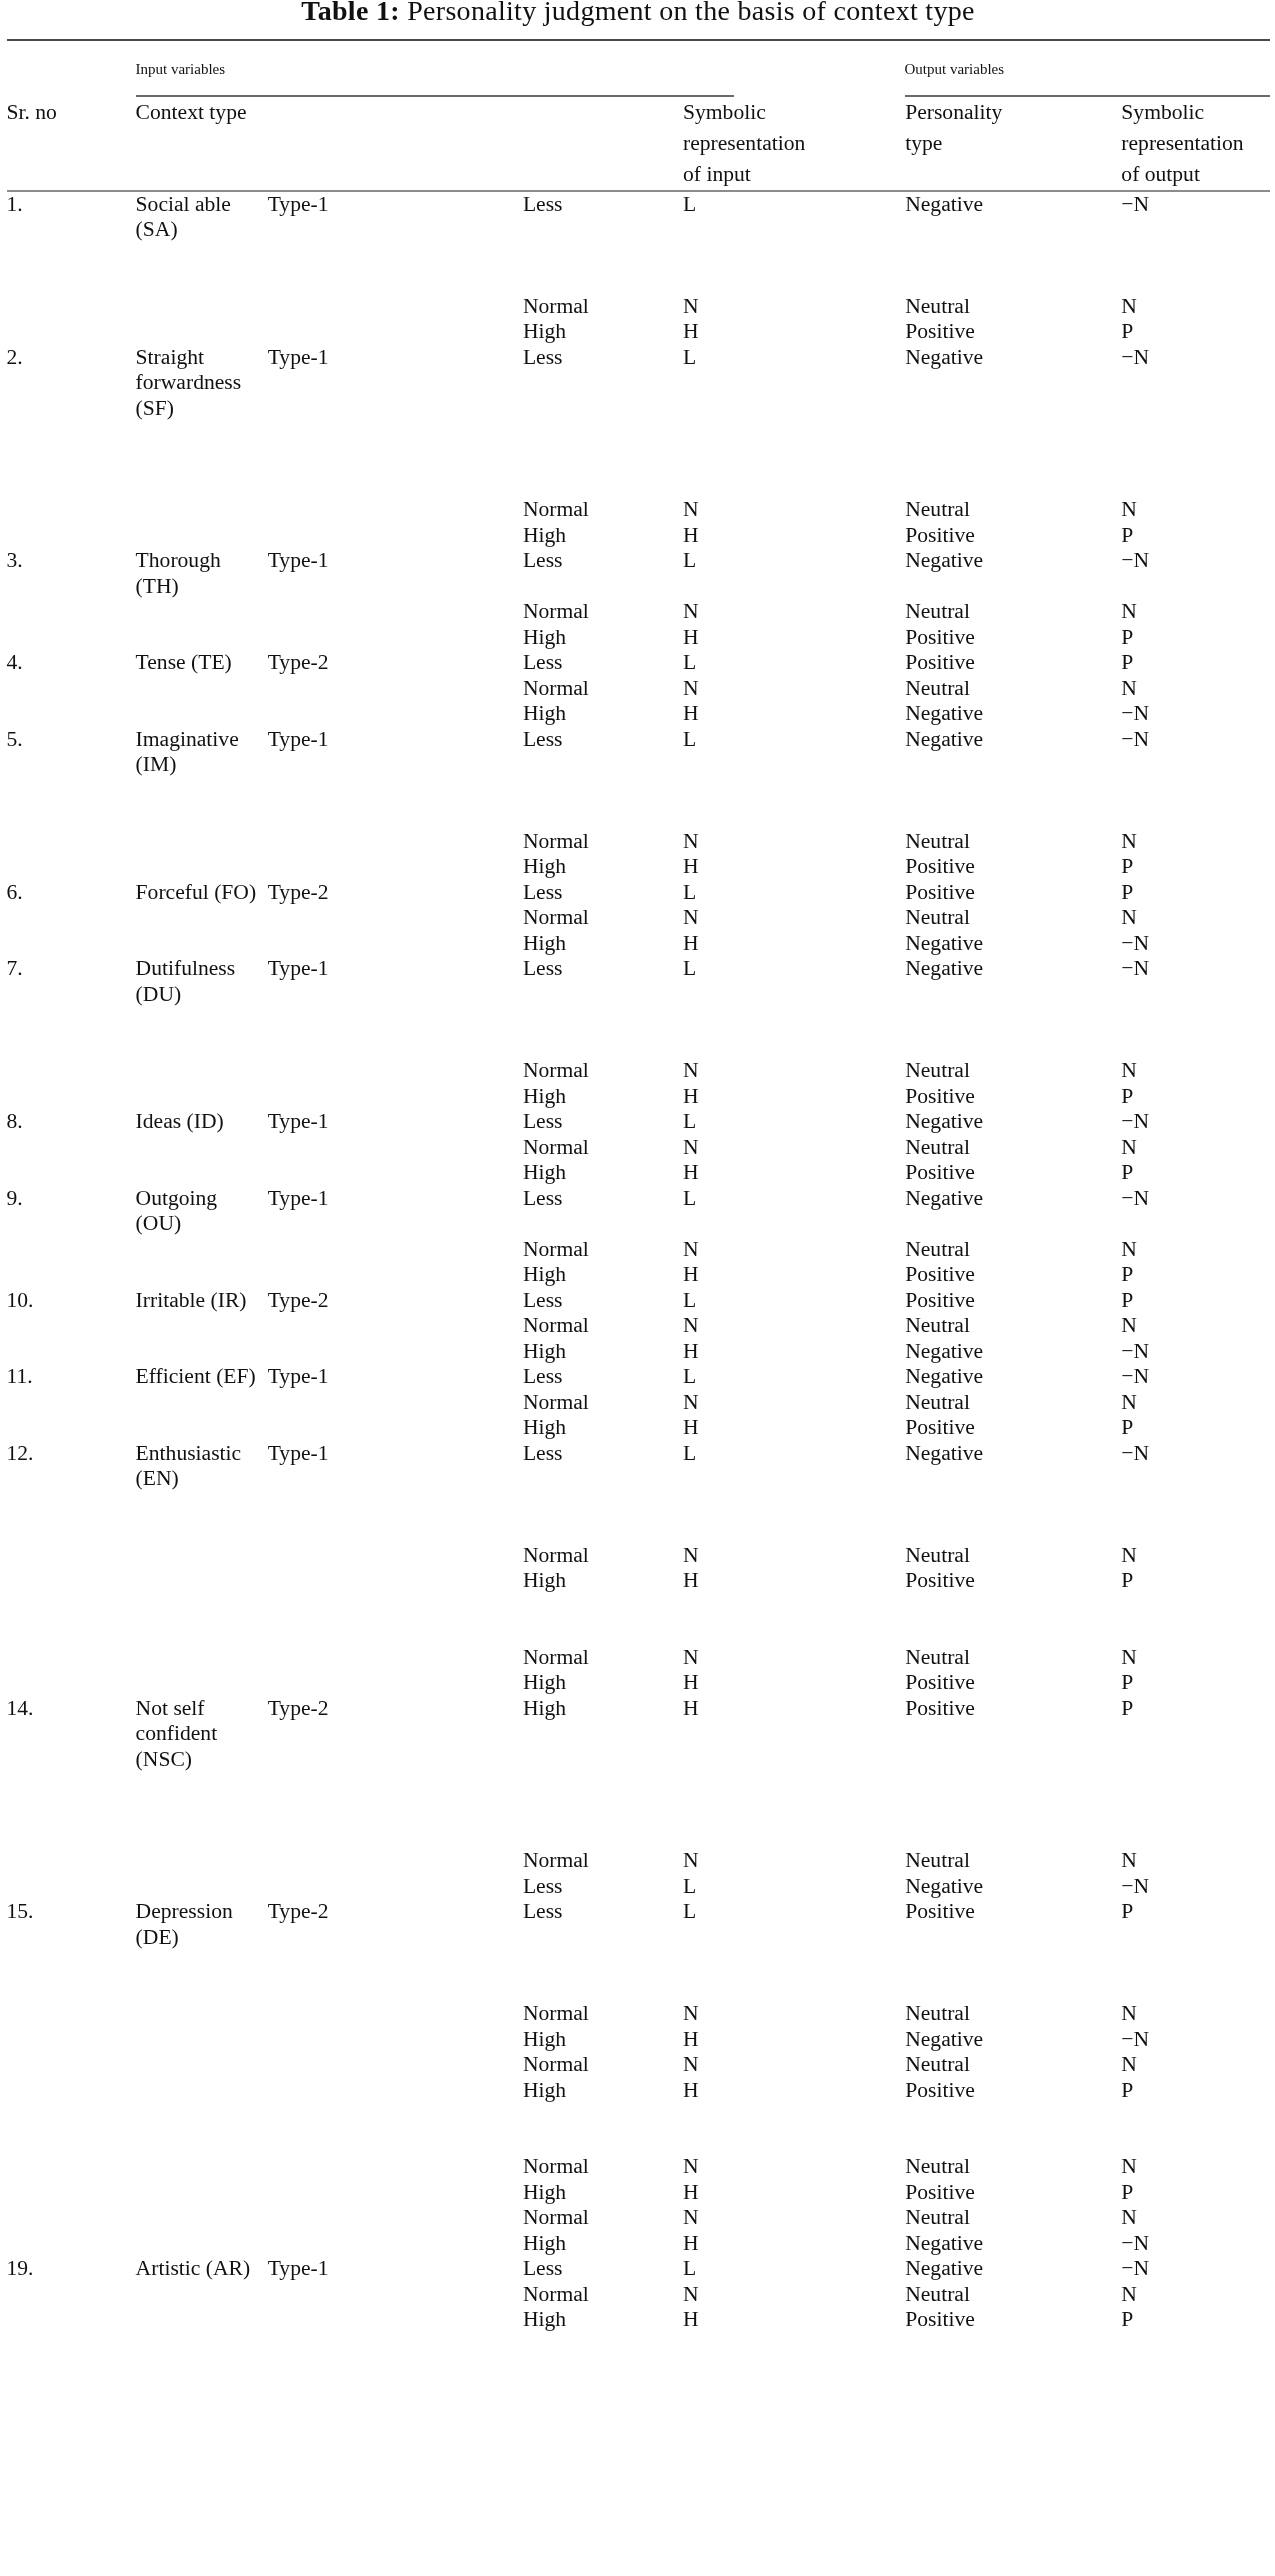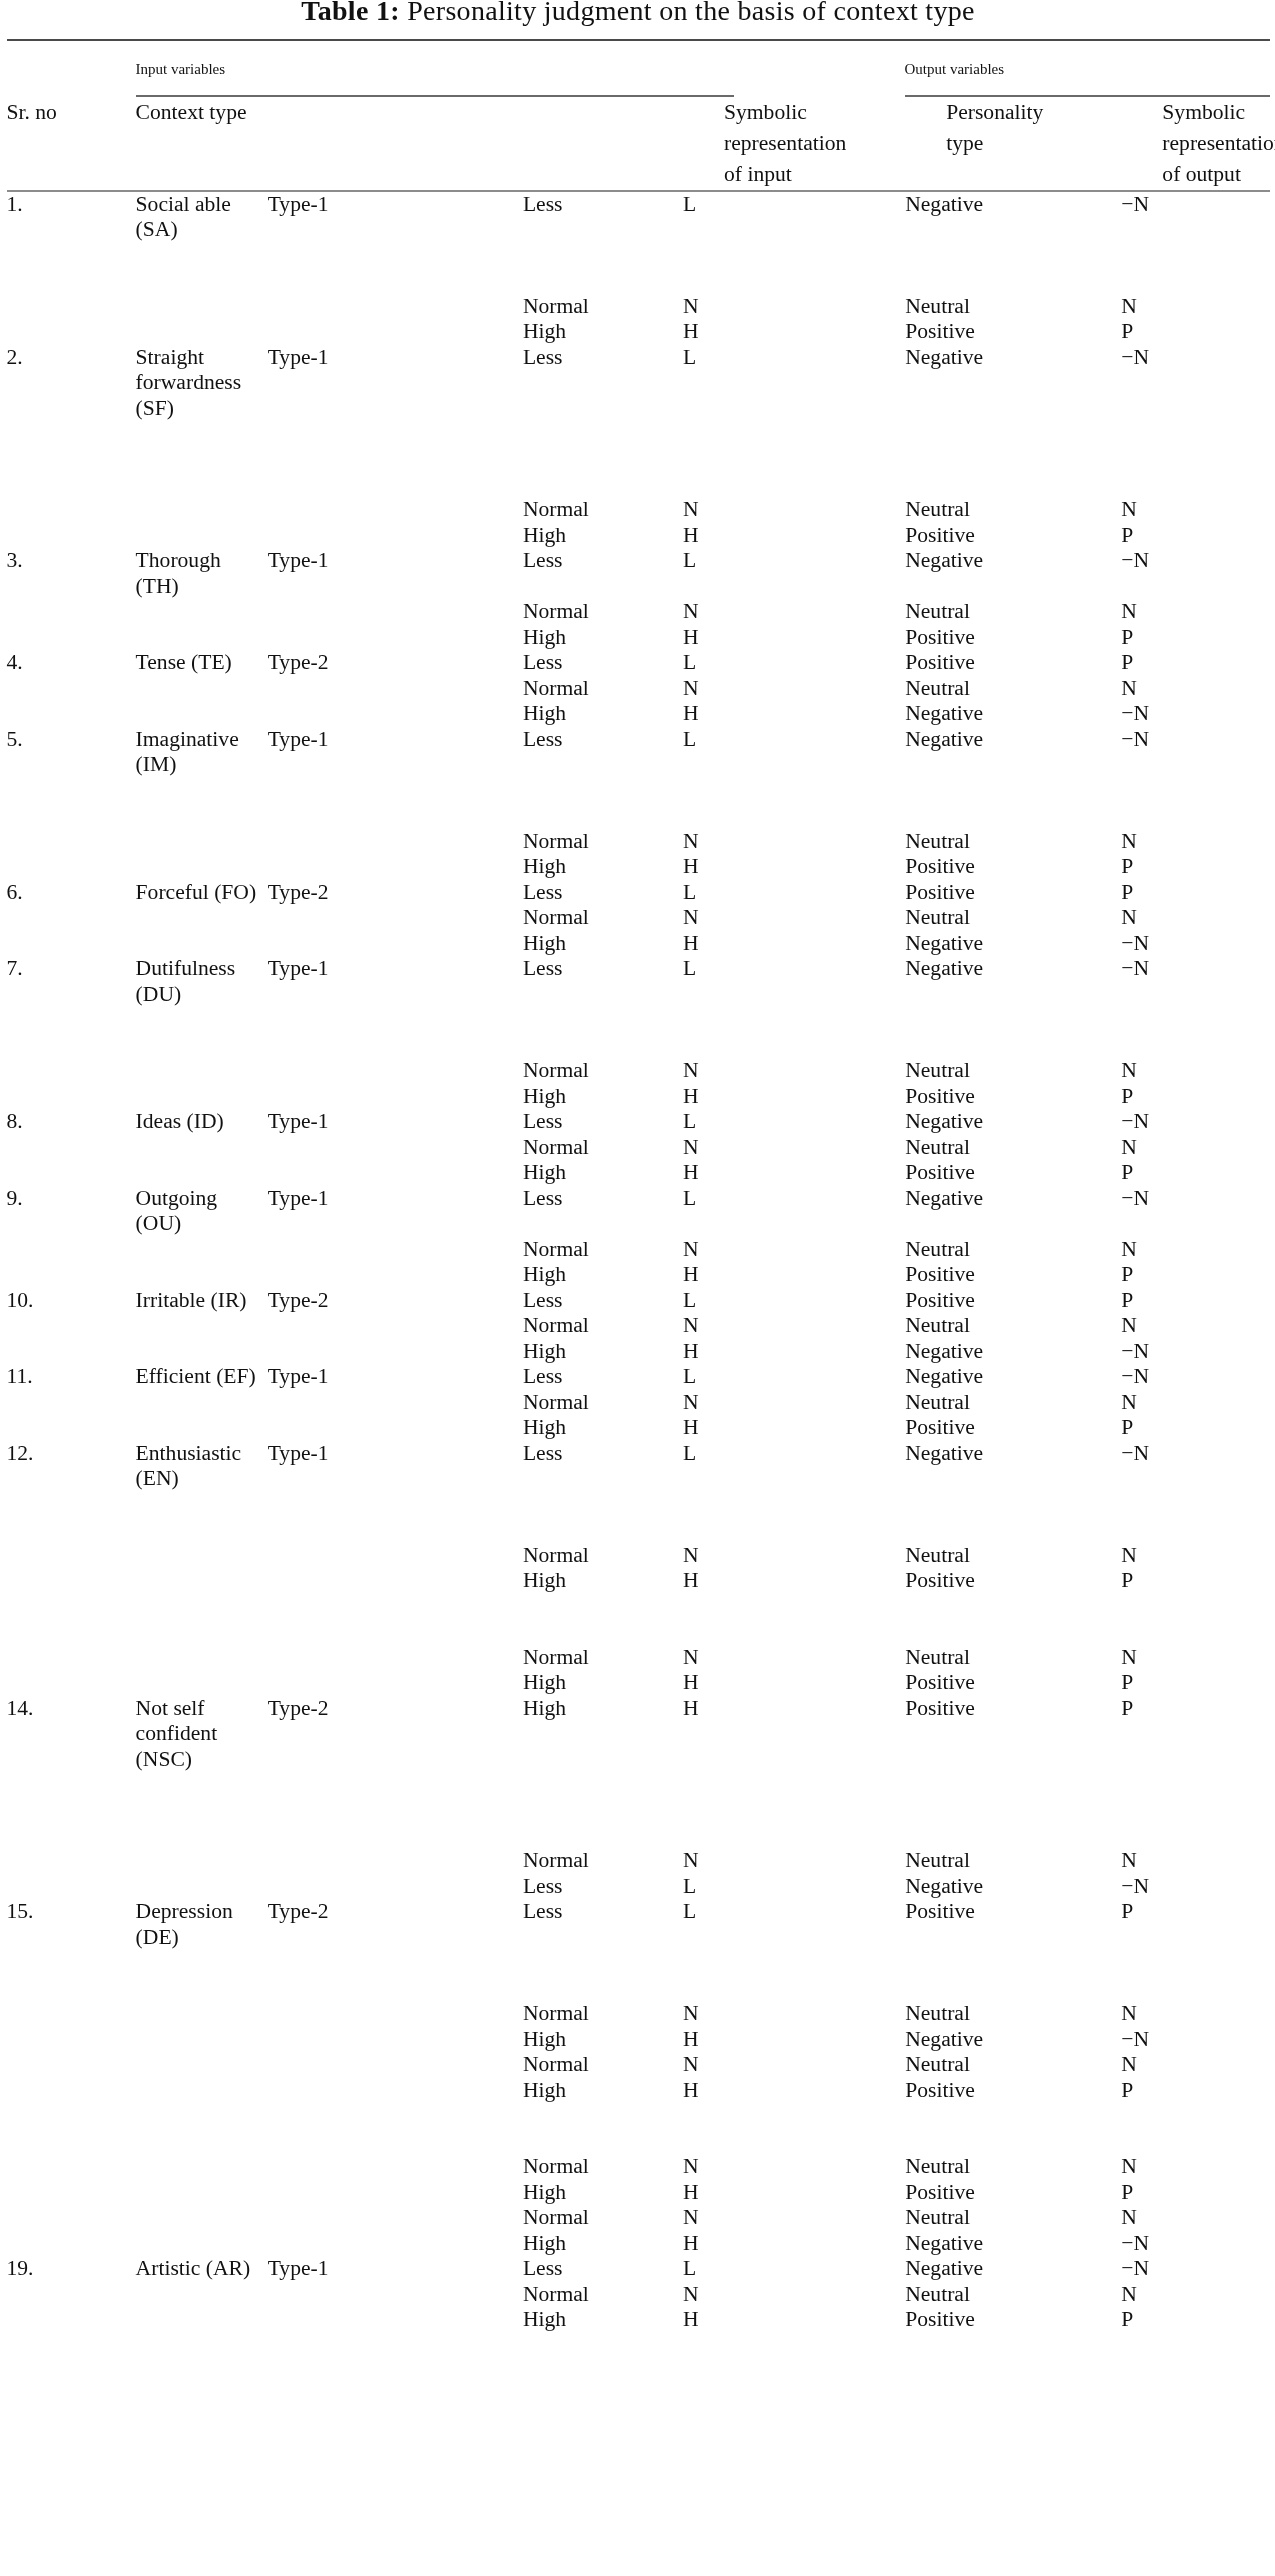--- a/index.html
+++ b/index.html
@@ -94,21 +94,21 @@
   .gu-out { left: 898px; width: 365px; }
 
   
   .colhead td {
     font-weight: bold;
     font-size: 21.6px;
     line-height: 31px;
     padding-top: 5.9px;
     padding-bottom: 7.8px;
   }
-  .colhead .wrapcell { display: block; margin-left: 41px; }
+  .colhead .wrapcell { display: block; }
 
   
   tr.subrow td {
     font-size: 21.6px;
     line-height: 25.5px;
   }
   td.sr, td.ctx, td.typ { white-space: normal; }
   td.ctx span.lbl { display: block; line-height: 25.5px; }
   .spacer td { padding: 0; font-size: 0; line-height: 0; }
 </style>

